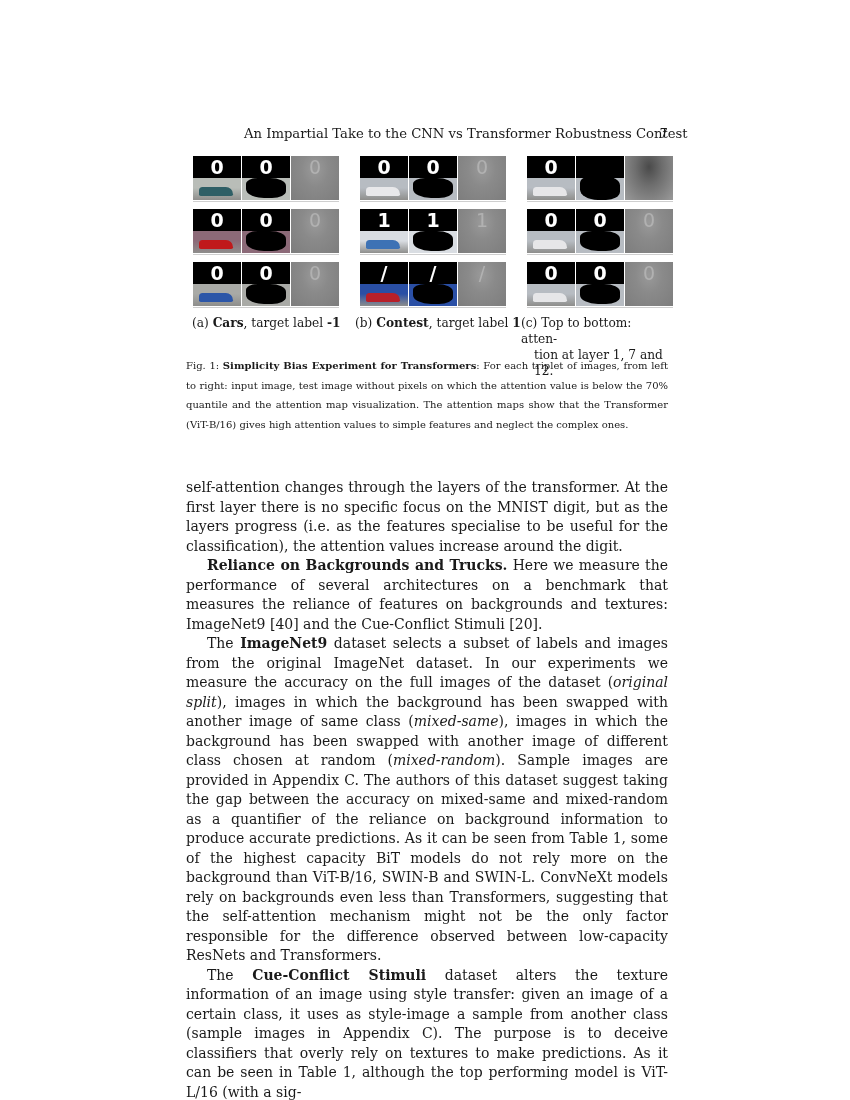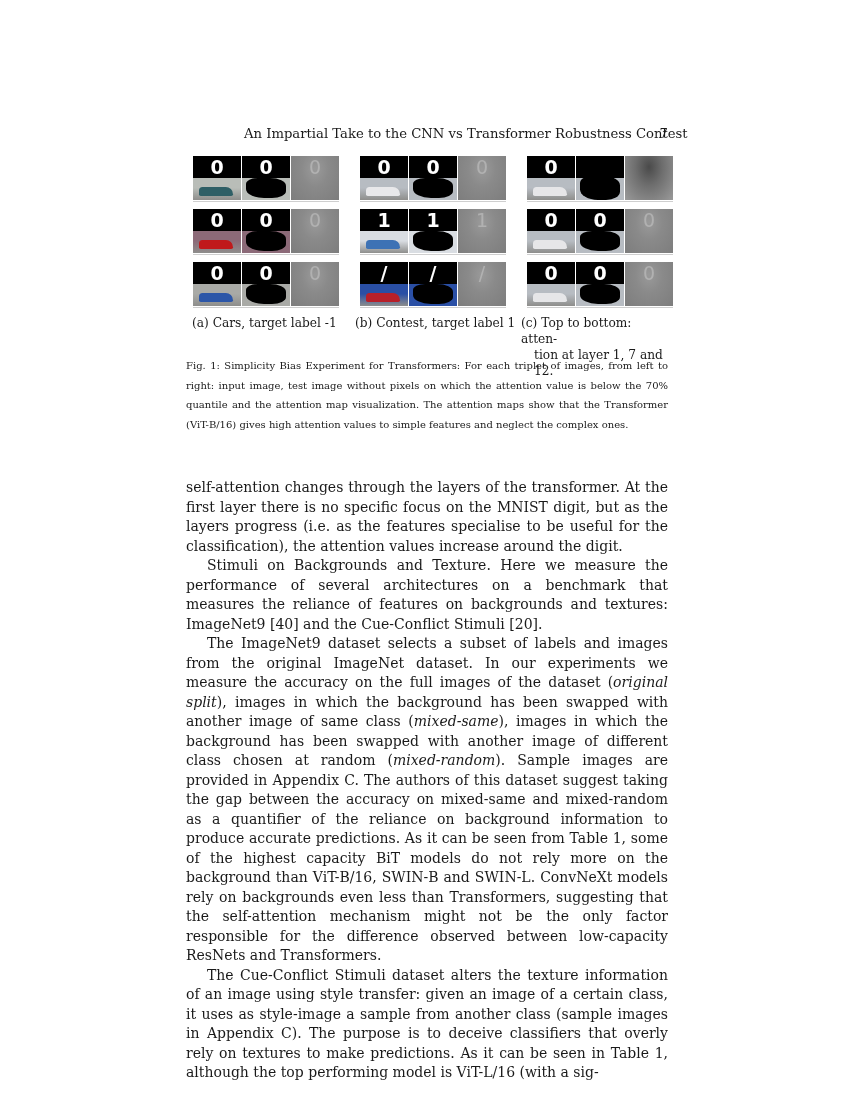--- a/index.html
+++ b/index.html
@@ -26,21 +26,21 @@
 
   .subcap { position: absolute; font-size: 12.2px; top: 315px; line-height: 16px; }
   .subcap.a { left: 192px; }
   .subcap.b { left: 355px; }
   .subcap.c { left: 521px; width: 150px; }
 
   .figcap { position: absolute; top: 356px; left: 186px; width: 482px; font-size: 10px; line-height: 19.5px; text-align: justify; }
   .body-text { position: absolute; top: 478px; left: 186px; width: 482px; font-size: 14px; line-height: 19.5px; text-align: justify; }
   .body-text p { margin: 0; }
   .indent { text-indent: 21px; }
-  b { font-weight: normal; }
+  b { font-weight: bold; }
   i { }
 </style>
 </head>
 <body>
 
 <div class="running-head">
   <span class="title">An Impartial Take to the CNN vs Transformer Robustness Contest</span>
   <span class="pageno">7</span>
 </div>
 
@@ -248,16 +248,16 @@
   <div>(c) Top to bottom: atten-</div>
   <div style="padding-left:13px">tion at layer 1, 7 and 12.</div>
 </div>
 
 <div class="figcap">
   <span>Fig. 1: </span><b>Simplicity Bias Experiment for Transformers</b><span>: For each triplet of images, from left to right: input image, test image without pixels on which the attention value is below the 70% quantile and the attention map visualization. The attention maps show that the Transformer (ViT-B/16) gives high attention values to simple features and neglect the complex ones.</span>
 </div>
 
 <div class="body-text">
   <p>self-attention changes through the layers of the transformer. At the first layer there is no specific focus on the MNIST digit, but as the layers progress (i.e. as the features specialise to be useful for the classification), the attention values increase around the digit.</p>
-  <p class="indent"><b>Stimuli on Backgrounds and Texture.</b><span> Here we measure the performance of several architectures on a benchmark that measures the reliance of features on backgrounds and textures: ImageNet9 [40] and the Cue-Conflict Stimuli [20].</span></p>
+  <p class="indent"><b>Reliance on Backgrounds and Trucks.</b><span> Here we measure the performance of several architectures on a benchmark that measures the reliance of features on backgrounds and textures: ImageNet9 [40] and the Cue-Conflict Stimuli [20].</span></p>
   <p class="indent"><span>The </span><b>ImageNet9</b><span> dataset selects a subset of labels and images from the original ImageNet dataset. In our experiments we measure the accuracy on the full images of the dataset (</span><i>original split</i><span>), images in which the background has been swapped with another image of same class (</span><i>mixed-same</i><span>), images in which the background has been swapped with another image of different class chosen at random (</span><i>mixed-random</i><span>). Sample images are provided in Appendix C. The authors of this dataset suggest taking the gap between the accuracy on mixed-same and mixed-random as a quantifier of the reliance on background information to produce accurate predictions. As it can be seen from Table 1, some of the highest capacity BiT models do not rely more on the background than ViT-B/16, SWIN-B and SWIN-L. ConvNeXt models rely on backgrounds even less than Transformers, suggesting that the self-attention mechanism might not be the only factor responsible for the difference observed between low-capacity ResNets and Transformers.</span></p>
   <p class="indent"><span>The </span><b>Cue-Conflict Stimuli</b><span> dataset alters the texture information of an image using style transfer: given an image of a certain class, it uses as style-image a sample from another class (sample images in Appendix C). The purpose is to deceive classifiers that overly rely on textures to make predictions. As it can be seen in Table 1, although the top performing model is ViT-L/16 (with a sig-</span></p>
 </div>
 
 </body></html>

